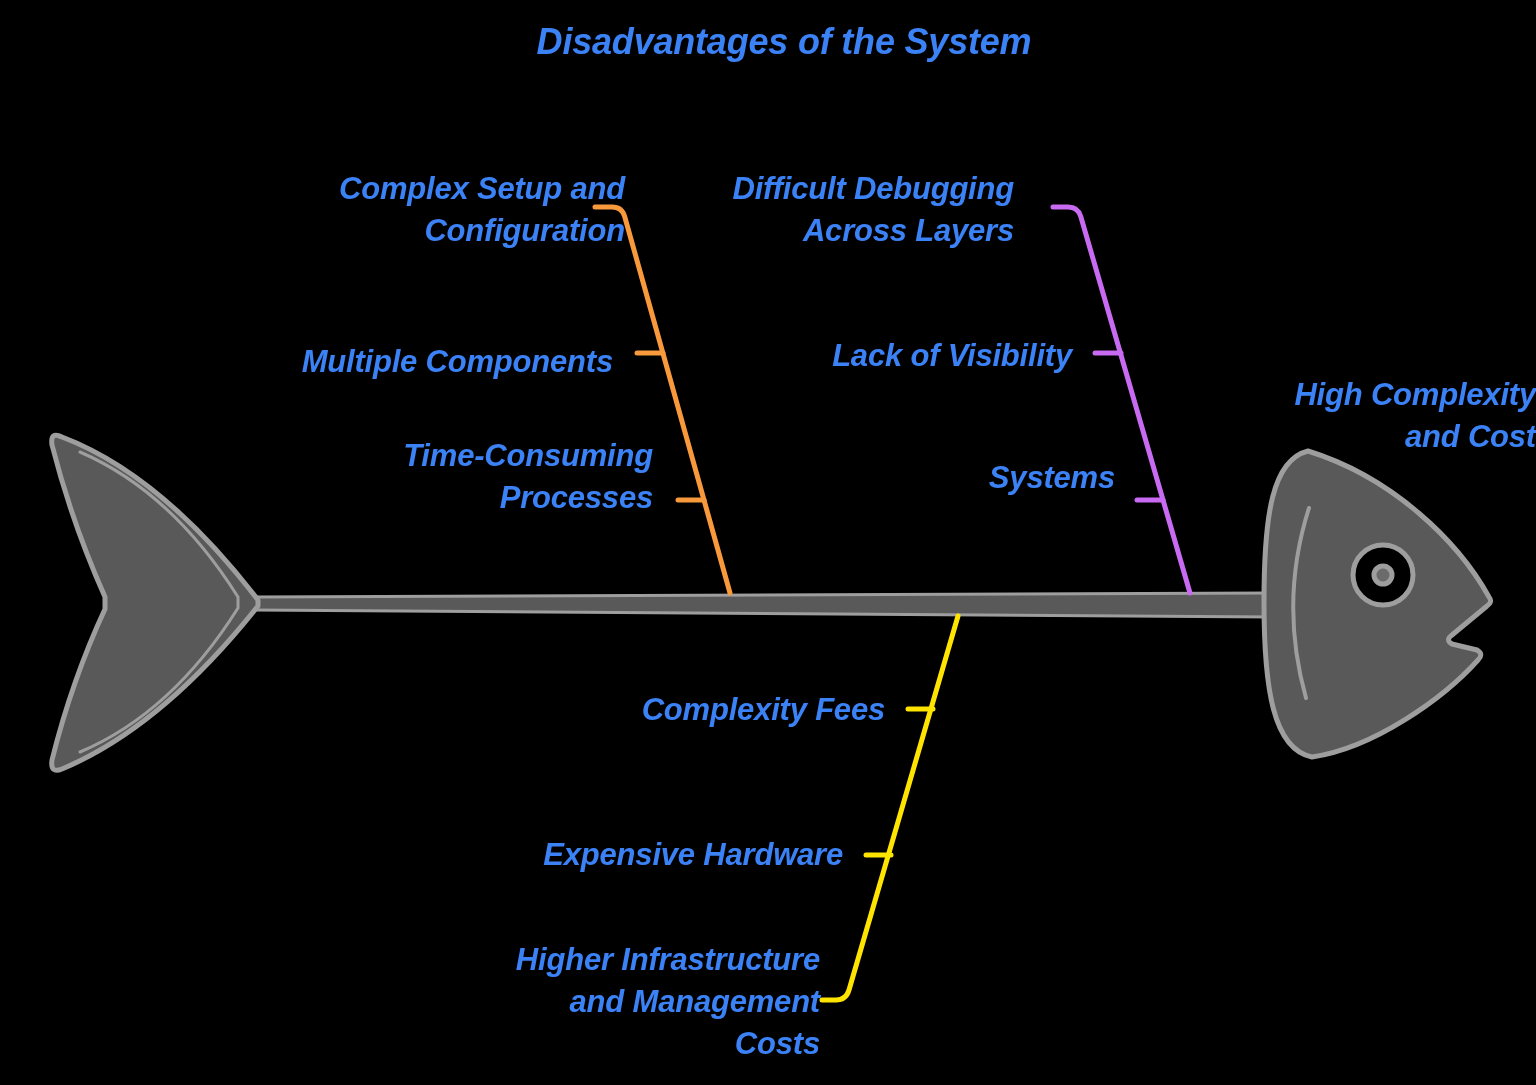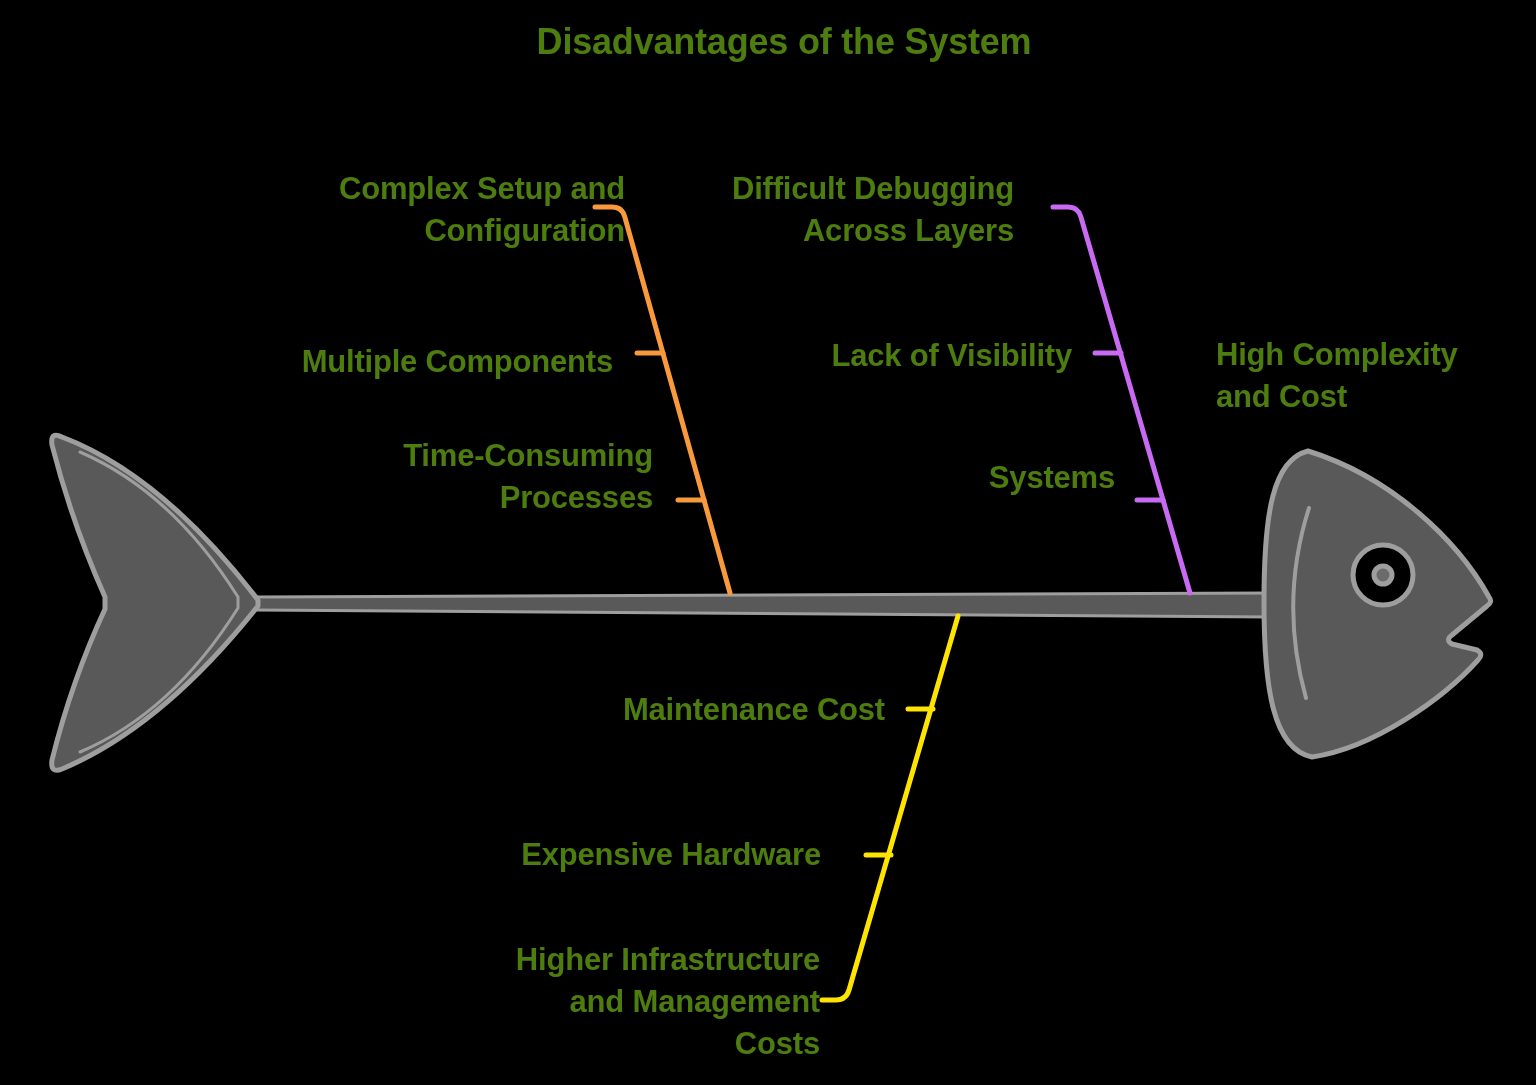--- a/index.html
+++ b/index.html
@@ -7,29 +7,30 @@
     position: relative;
     width: 1536px;
     height: 1085px;
     background: #000;
     overflow: hidden;
     font-family: "Liberation Sans", sans-serif;
   }
   .canvas svg { position: absolute; left: 0; top: 0; }
   .txt {
     position: absolute;
-    color: #4d7c0f;
+    color: #3b82f6;
     font-size: 31px;
     font-weight: 600;
     line-height: 42px;
     white-space: nowrap;
     letter-spacing: -0.2px;
+    font-style: italic;
   }
   .right { text-align: right; }
-  .center { text-align: left; }
+  .center { text-align: right; margin-top: 40px; }
   .title {
     font-size: 36px;
     font-weight: 600;
     text-align: center;
   }
 </style>
 </head>
 <body>
 
 <div class="canvas">
@@ -94,23 +95,23 @@
     <div>Across Layers</div>
   </div>
   <div class="txt right" style="right:464px; top:335px;text-align:right;">
     <div>Lack of Visibility</div>
   </div>
   <div class="txt right" style="right:421px; top:457px;">
     <div>Systems</div>
   </div>
 
   <div class="txt right" style="right:651px; top:689px;">
-    <div>Maintenance Cost</div>
+    <div>Complexity Fees</div>
   </div>
-  <div class="txt right" style="right:715px; top:834px;margin-left:28px;">
+  <div class="txt right" style="right:693px; top:834px;margin-left:28px;">
     <div>Expensive Hardware</div>
   </div>
   <div class="txt right" style="right:716px; top:939px;">
     <div>Higher Infrastructure</div>
     <div>and Management</div>
     <div>Costs</div>
   </div>
 
   <div class="txt center" style="left:1216px; top:334px; width:320px;">
     <div>High Complexity</div>

